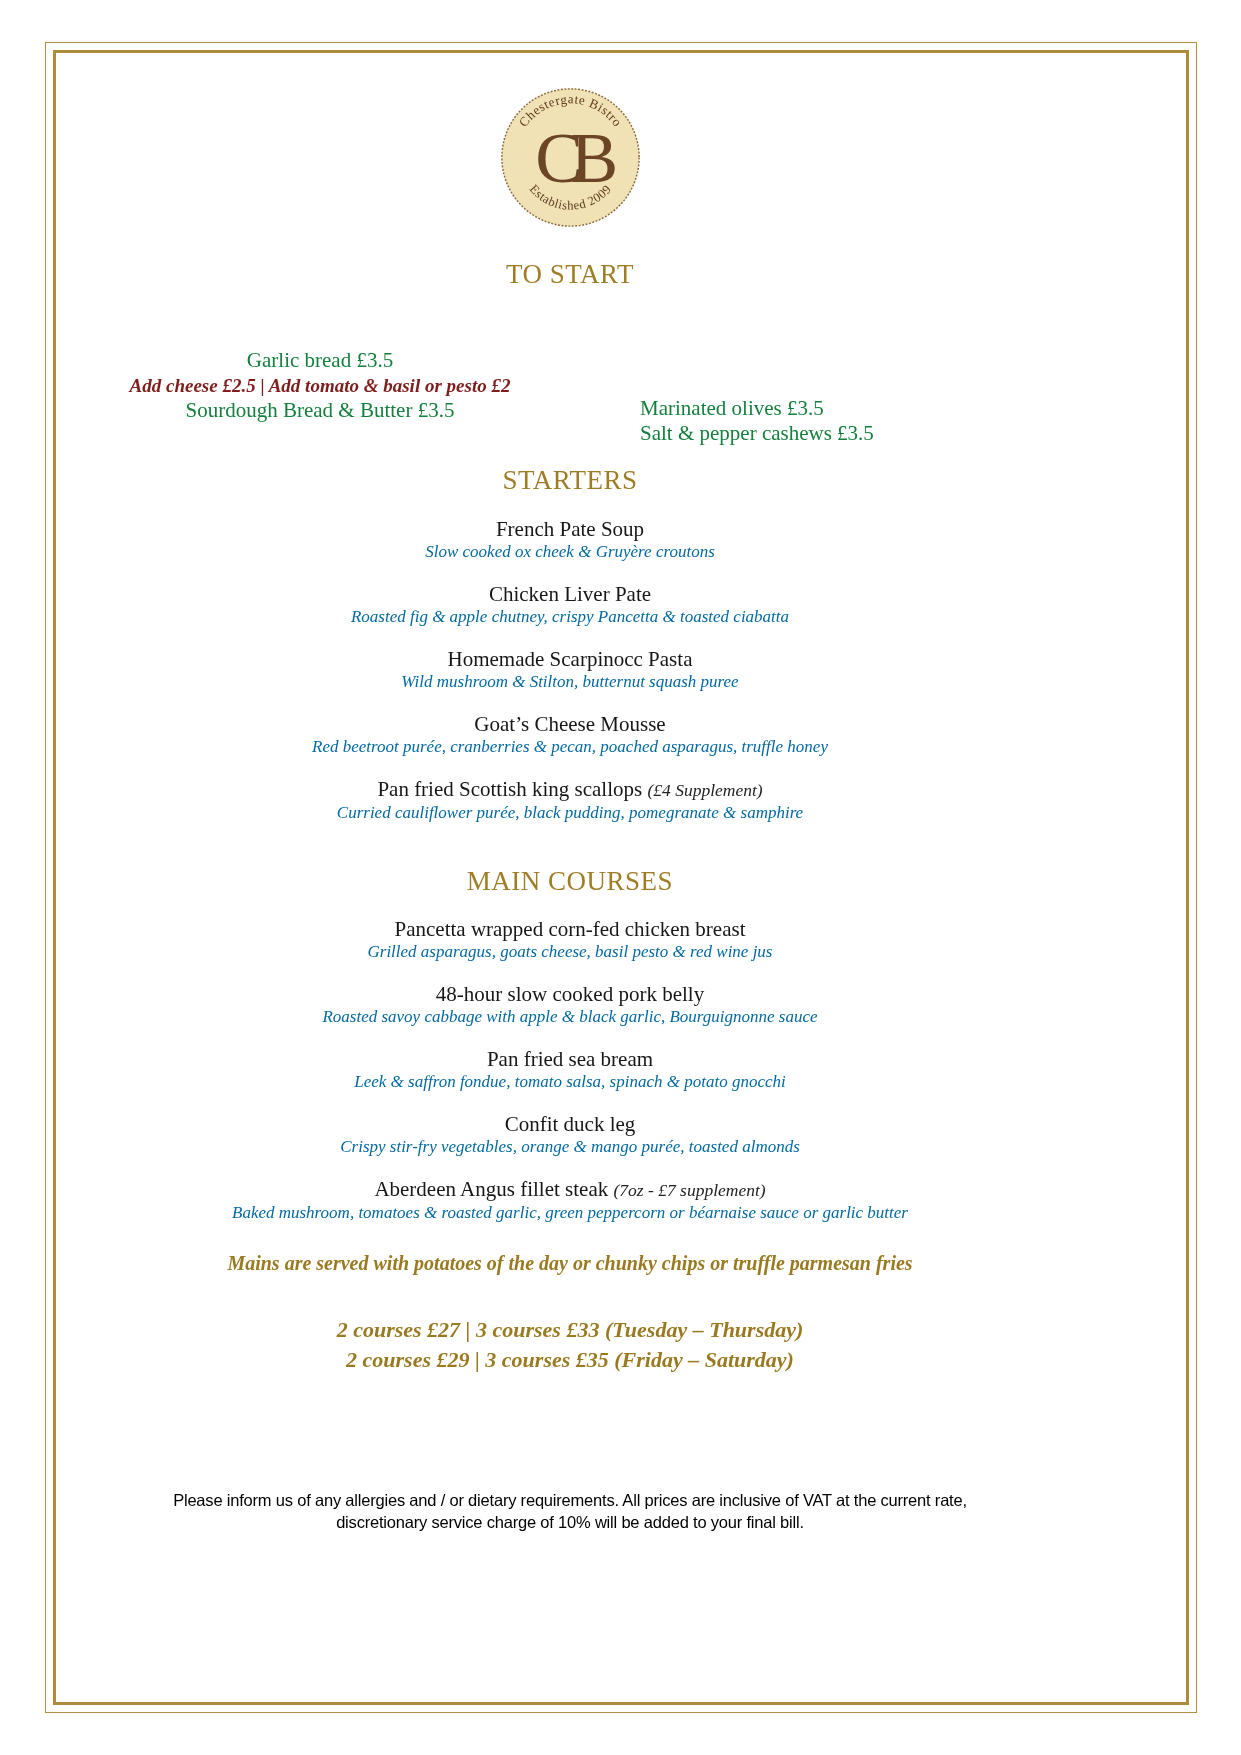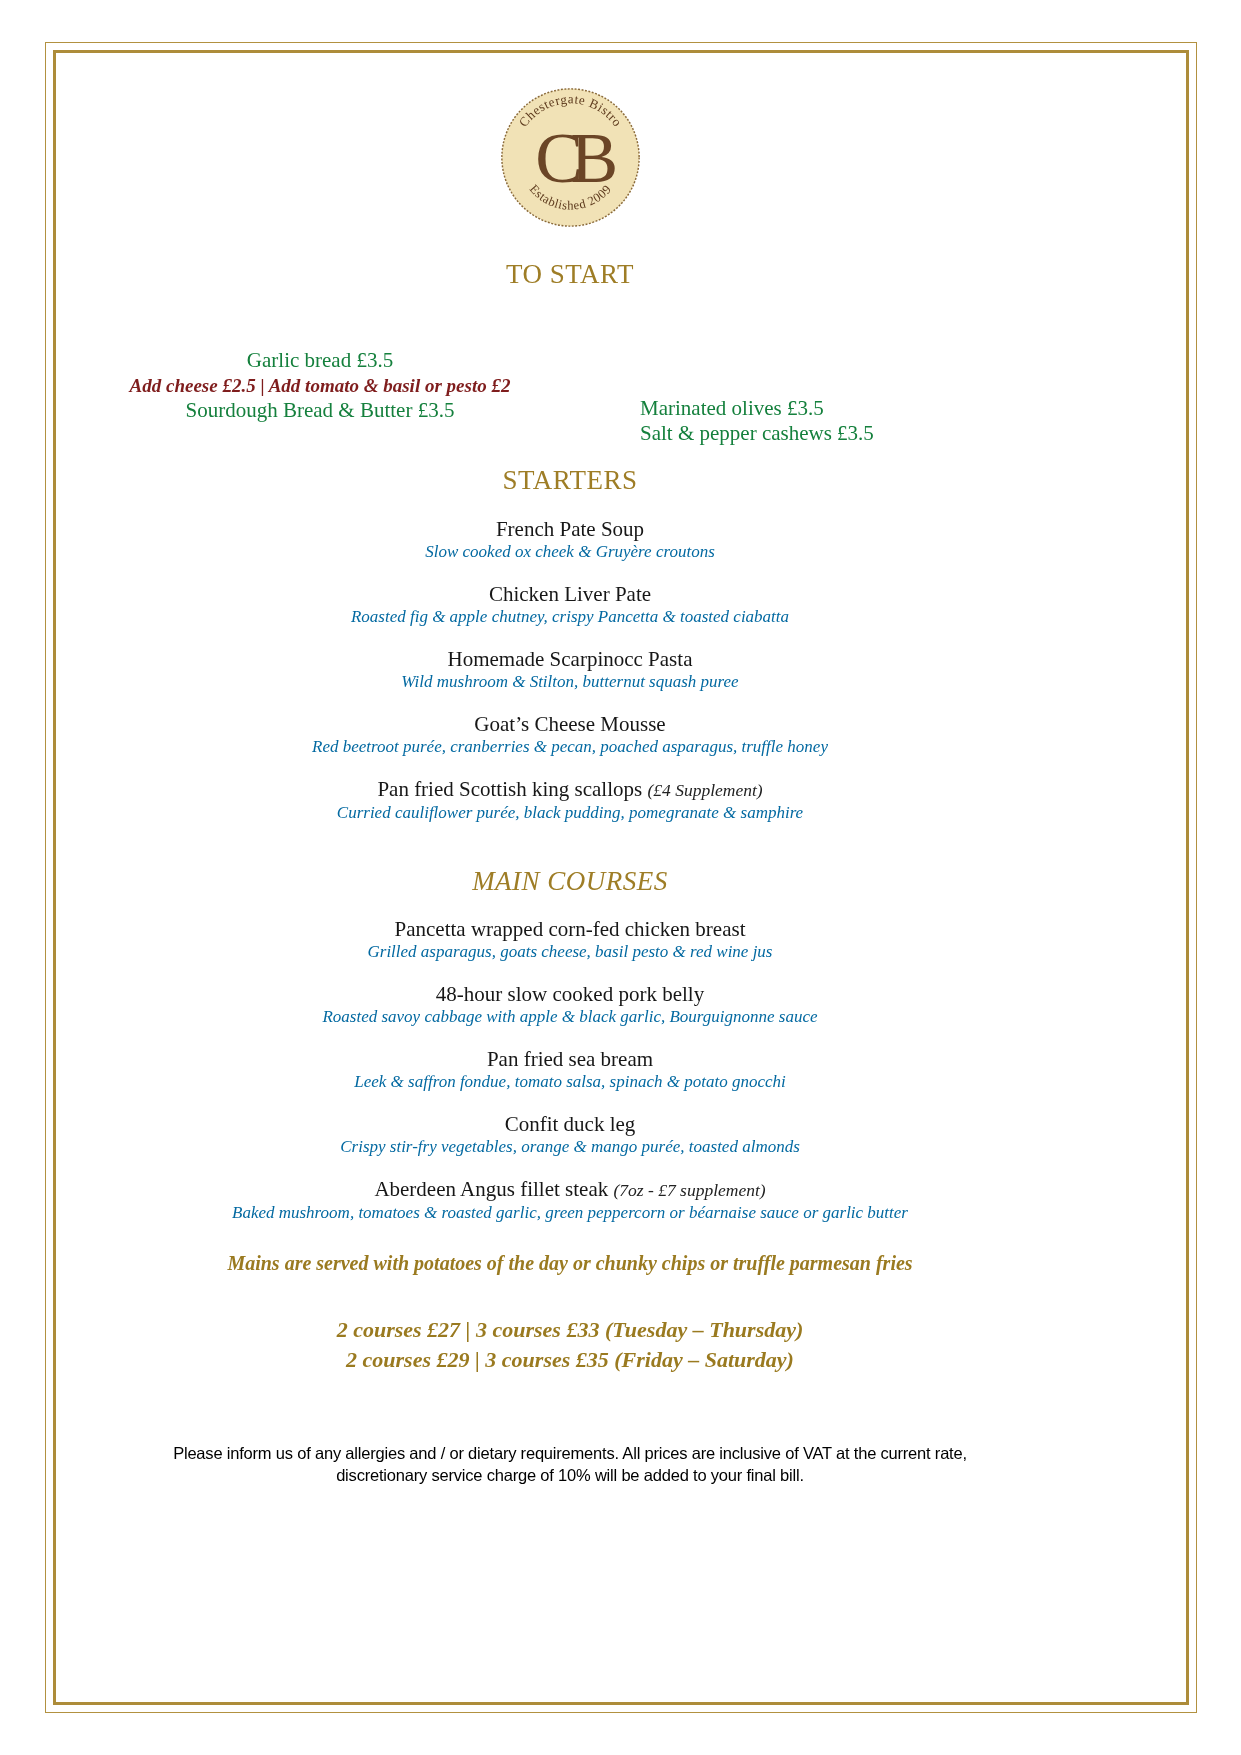--- a/index.html
+++ b/index.html
@@ -31,42 +31,42 @@
   .sec-heading{
     margin:0;
     color:#9e7d26;
     font-size:27px;
     font-weight:normal;
     line-height:1.2;
     letter-spacing:.5px;
   }
   .h-tostart{margin-top:28px;}
   .h-starters{margin-top:32px;}
-  .h-mains{margin-top:42px;font-style:italic;}
+  .h-mains{margin-top:42px;}
   .cols{position:relative;height:84px;margin-top:58px;}
   .col-left{position:absolute;left:20px;top:0;width:500px;text-align:center;}
   .col-right{position:absolute;left:590px;top:0;width:400px;text-align:left;margin-top:48px;}
   .plain-line{font-size:21px;line-height:25px;color:#15803d;}
   .addon-line{font-size:19px;line-height:25px;color:#7f1d1d;font-style:italic;font-weight:600;}
   .items{margin-top:20px;}
   .item{margin-bottom:20px;}
   .item-name{font-size:21px;line-height:24px;color:#171717;}
   .item-suffix{font-size:17.5px;font-style:italic;color:#222;}
   .item-desc{font-size:17px;line-height:21px;color:#0369a1;font-style:italic;}
   .serve-note{
     margin-top:28px;
     font-size:20px;line-height:24px;
     color:#9a7a20;font-style:italic;font-weight:600;
   }
   .pricing{margin-top:40px;}
   .pricing-line{
     font-size:22px;line-height:30px;
     color:#9a7a20;font-style:italic;font-weight:600;
   }
-  .footer{margin-top:68px;font-family:"Liberation Sans","DejaVu Sans",sans-serif;}
+  .footer{margin-top:115px;font-family:"Liberation Sans","DejaVu Sans",sans-serif;}
   .footer-line{font-size:16.5px;line-height:21.5px;color:#000;letter-spacing:-0.2px;}
 </style>
 </head>
 <body>
 
 <div class="page">
   <div class="frame-outer"></div>
   <div class="frame-inner"></div>
 
   <div class="content">

